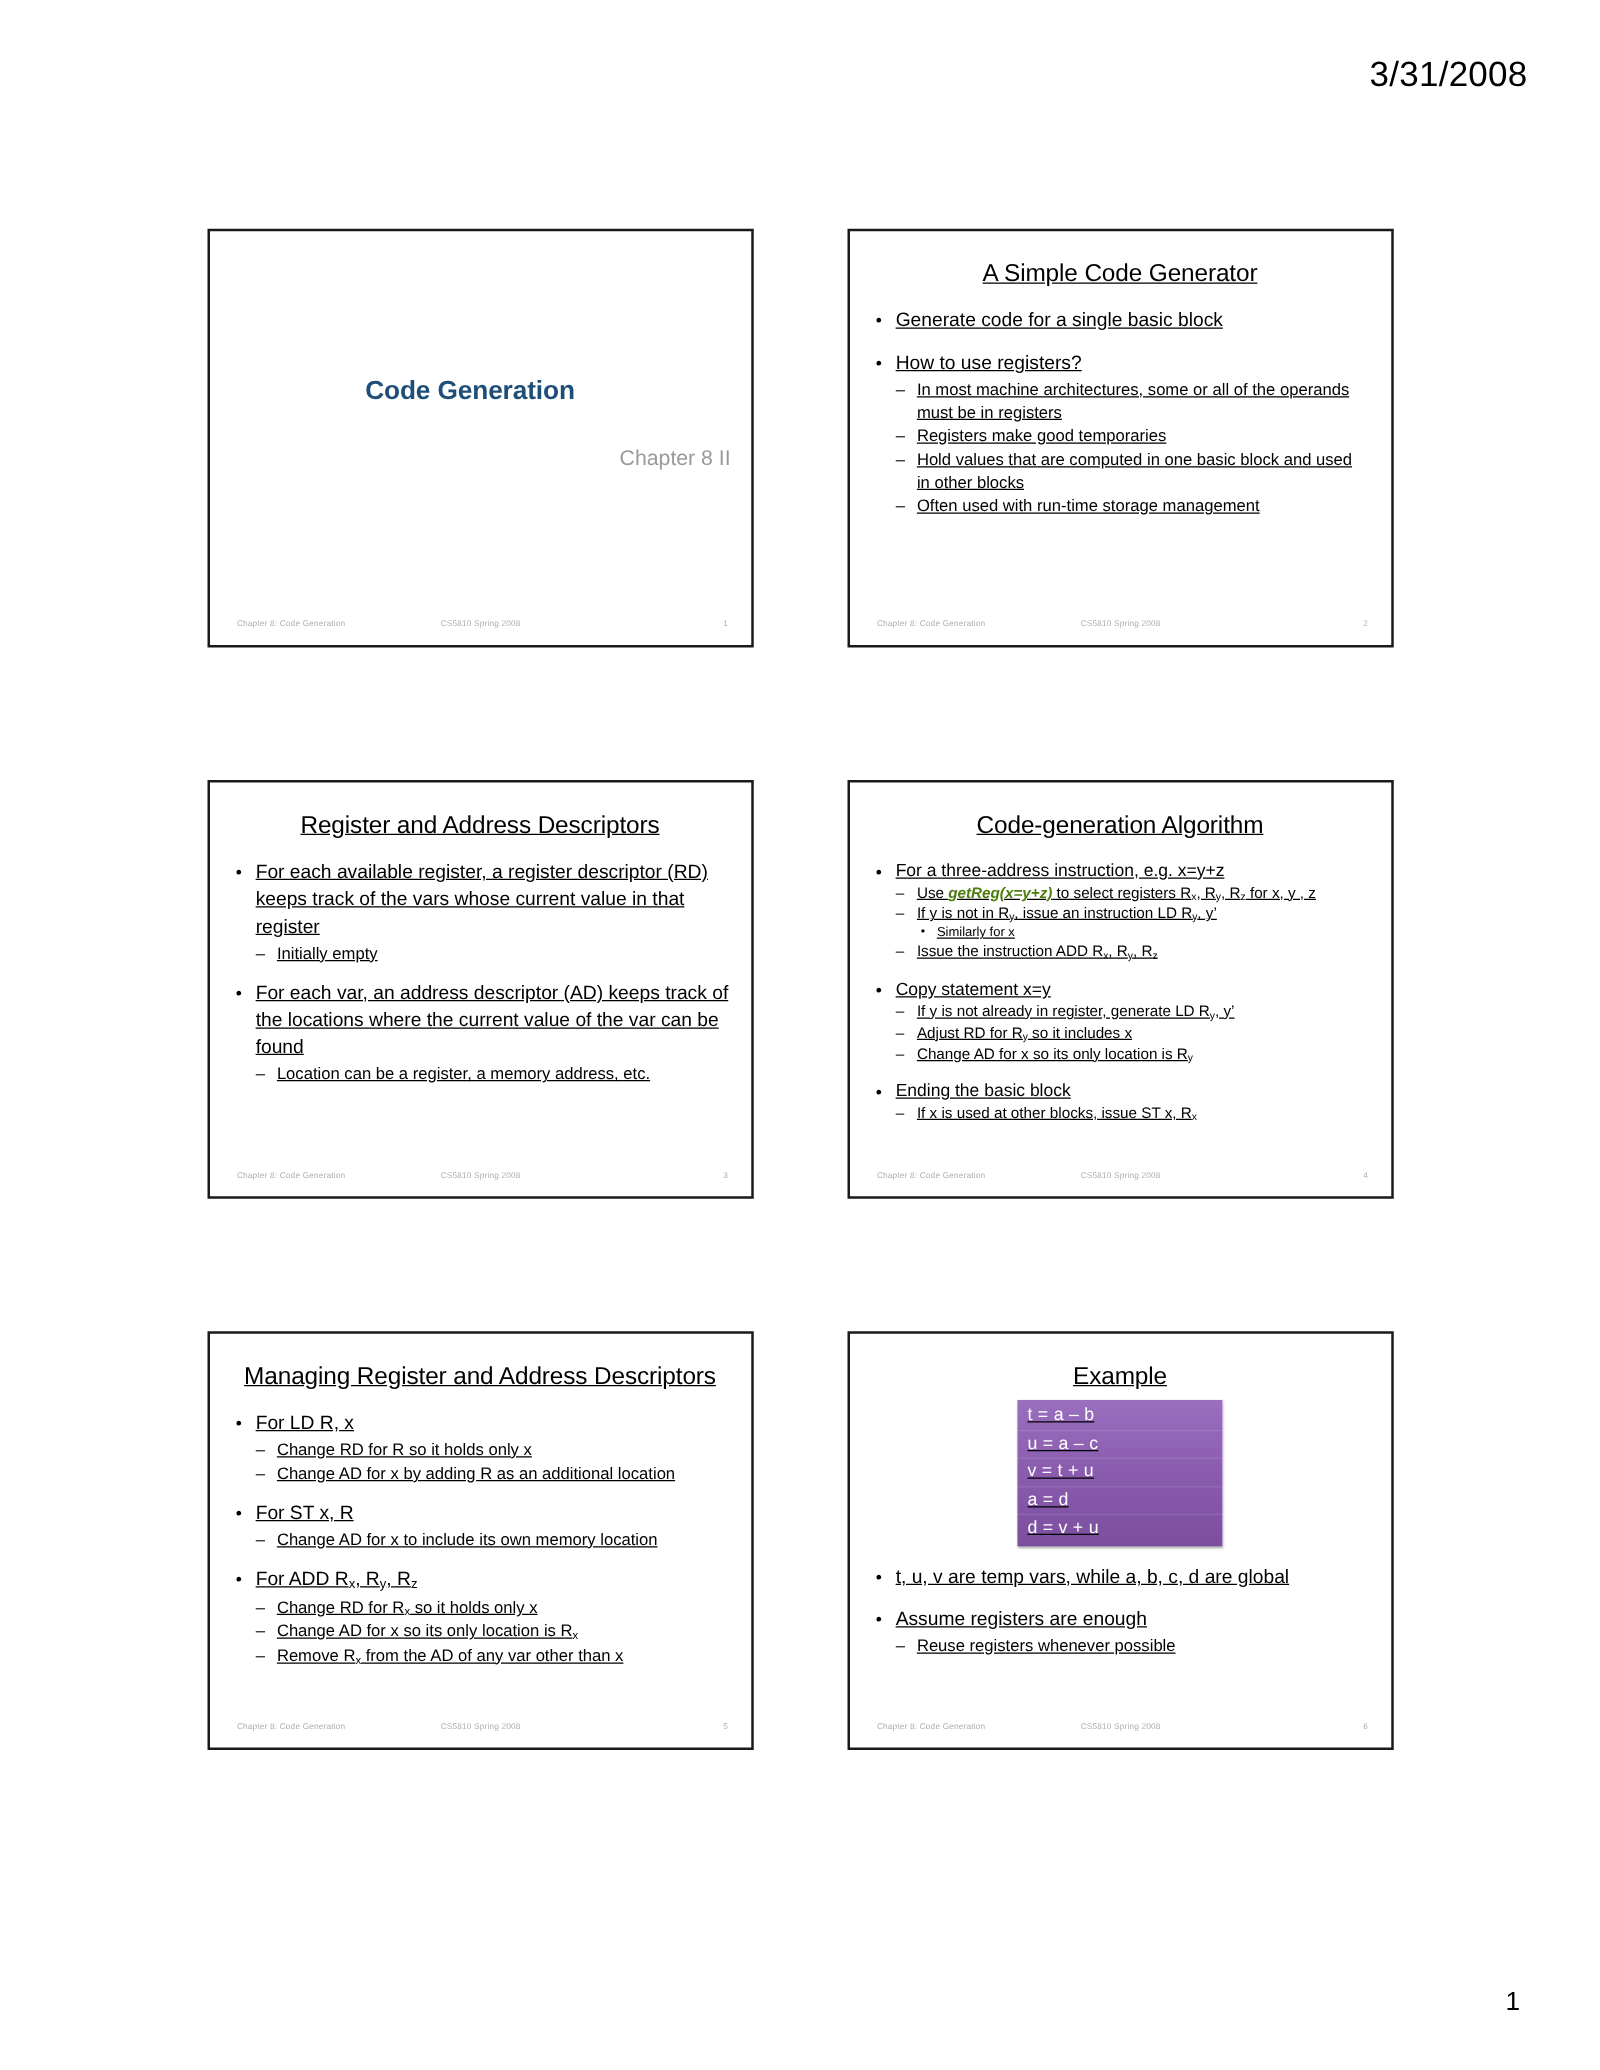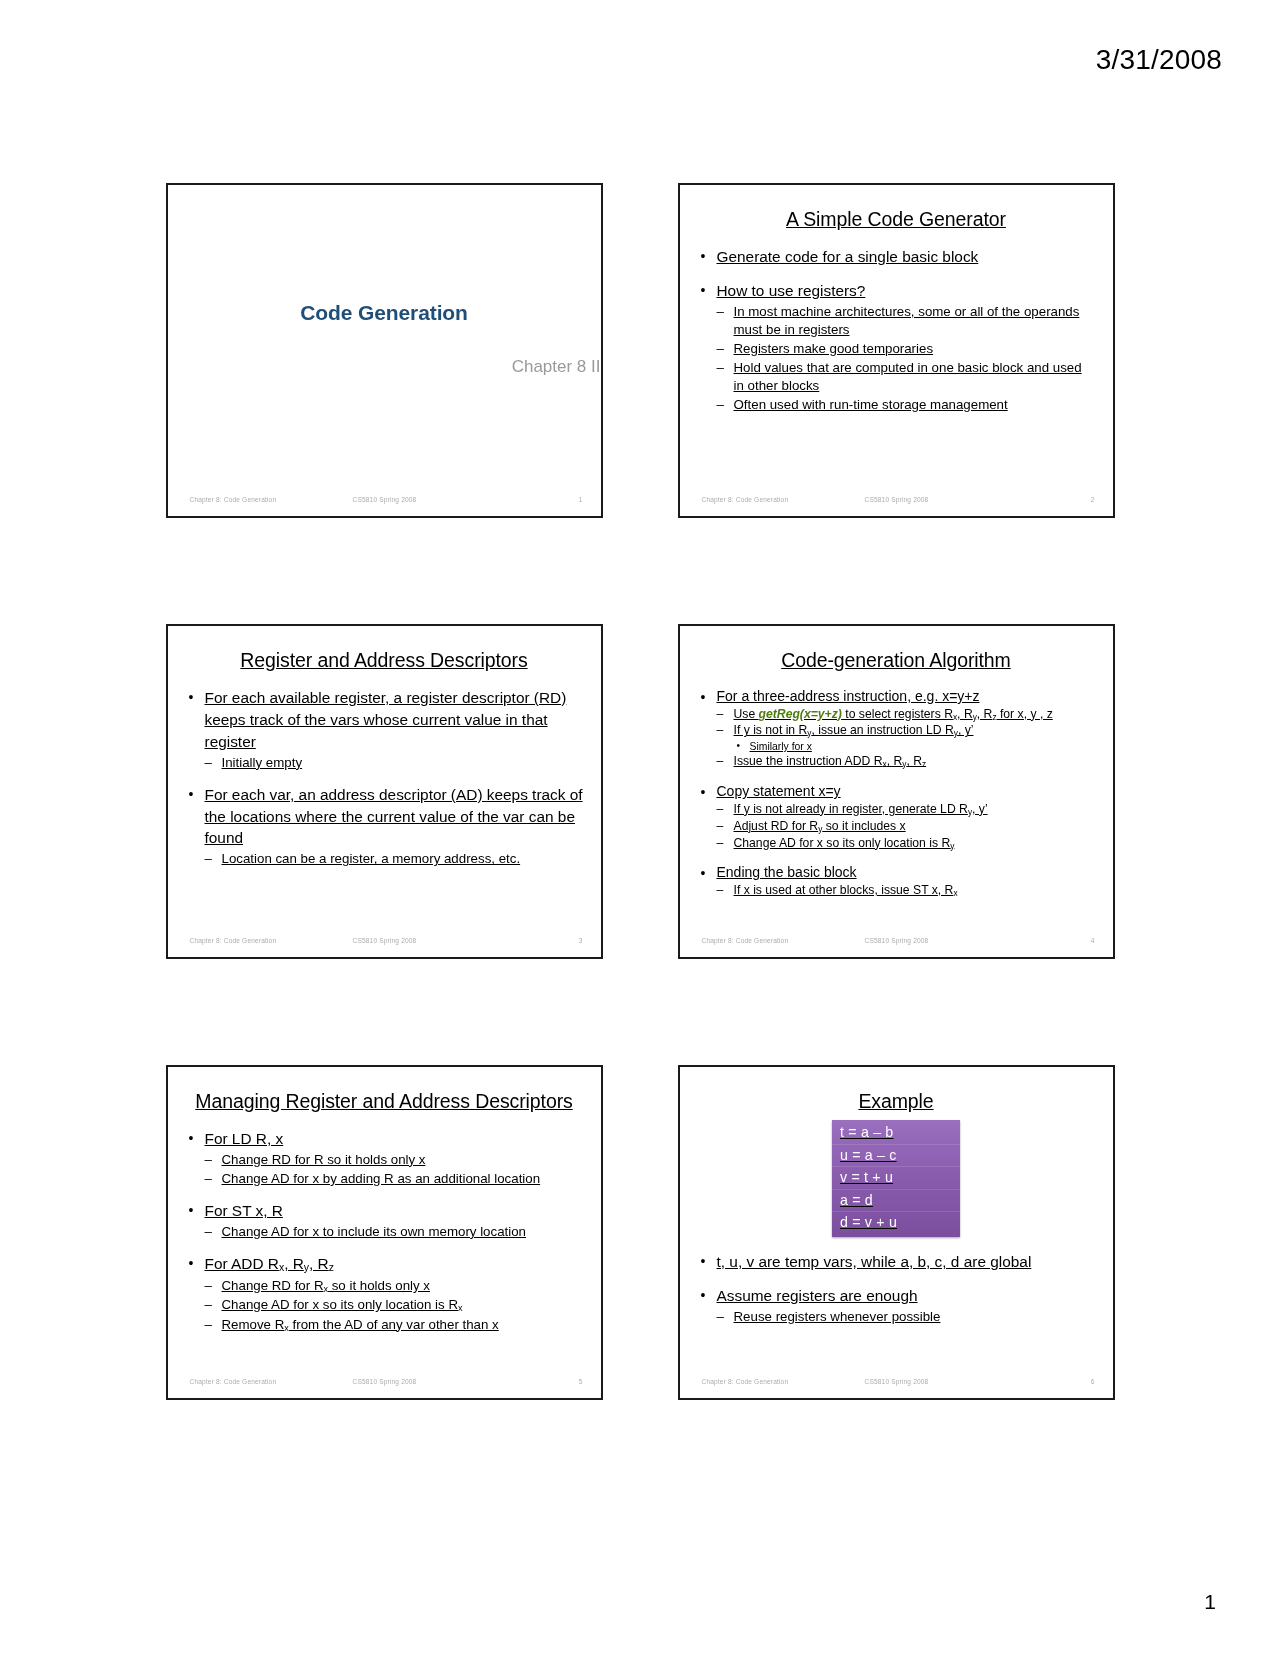--- a/index.html
+++ b/index.html
@@ -65,21 +65,21 @@
     font-weight: 400;
     line-height: 1.28;
     color: #000;
     margin: 22px 18px 0 18px;
     letter-spacing: -.1px;
   }
 
   
   .cover-wrap {
     position: absolute;
-    left: 0; right: 0;
+    left: 0; right: 16px;
     top: 116px;
     text-align: center;
   }
   .cover-title {
     font-size: 21px;
     font-weight: bold;
     color: #1f4e79;
     letter-spacing: -.1px;
   }
   .cover-sub {
@@ -157,21 +157,21 @@
 
   .code-em {
     color: #4d7c0f;
     font-style: italic;
     font-weight: bold;
   }
   sub { font-size: .68em; vertical-align: -.22em; }
 
   
   .code-table {
-    width: 128px;
+    width: 164px;
     margin: 6px auto 0 auto;
     background: linear-gradient(180deg, #9a6fbe 0%, #8a5cae 48%, #7b4e9e 100%);
     box-shadow: 0 1px 2px rgba(0,0,0,.35);
     padding: 2px 0 3px 0;
   }
   .code-row {
     color: #ffffff;
     font-size: 14.2px;
     line-height: 1.52;
     padding: 0 8px;

